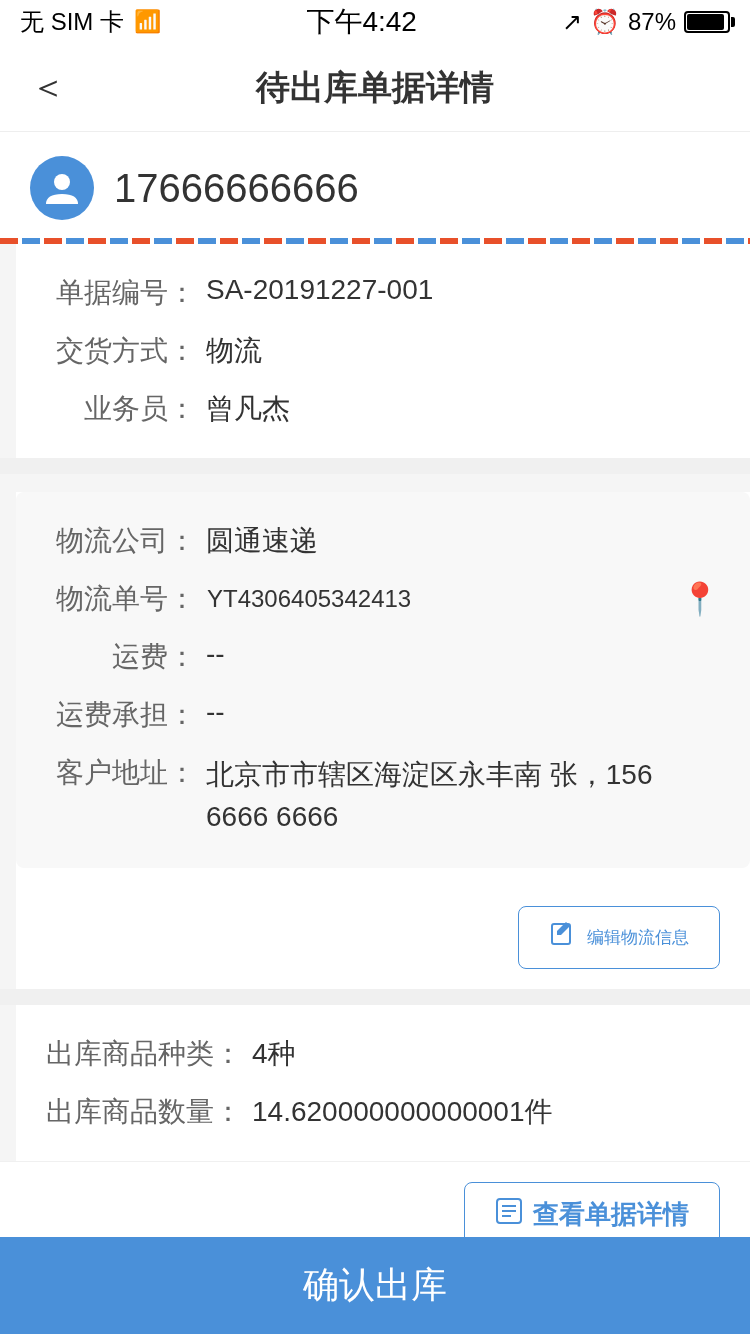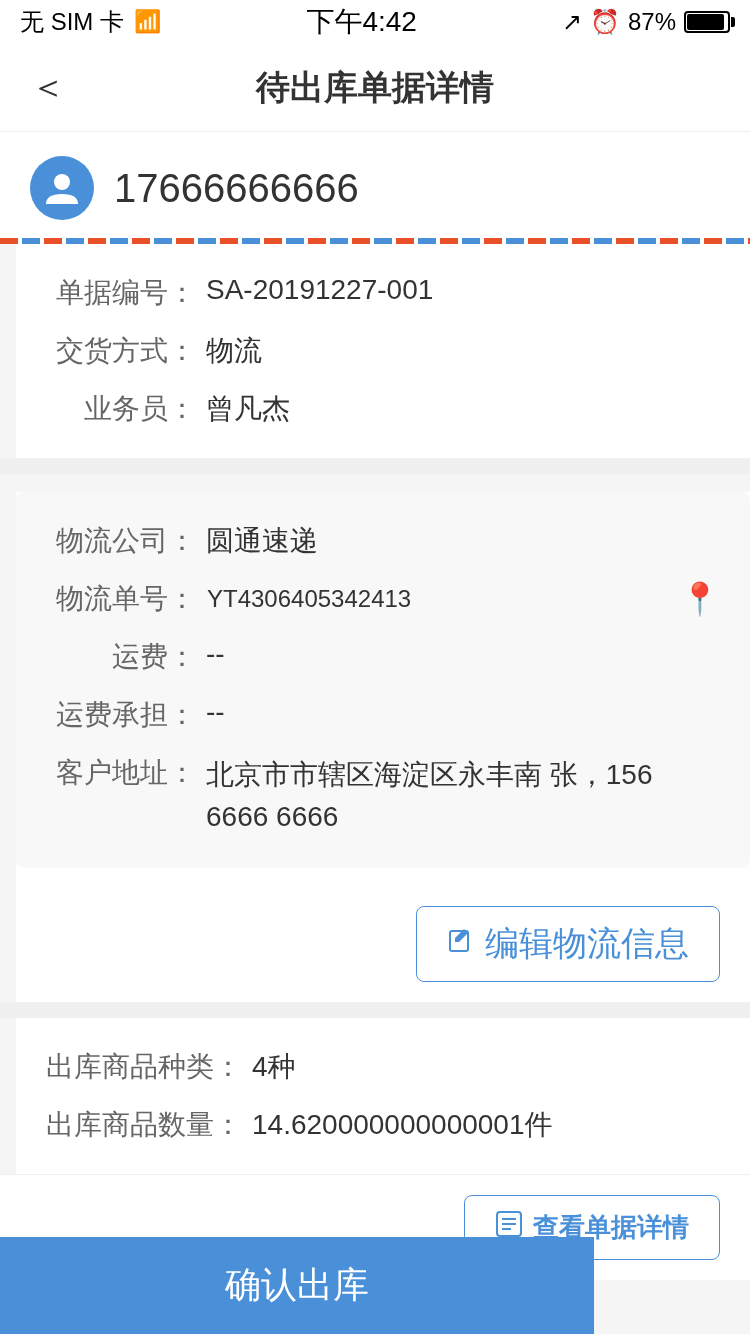--- a/index.html
+++ b/index.html
@@ -167,21 +167,21 @@
       justify-content: flex-end;
       padding: 20px 30px;
       background: #fff;
     }
     .edit-btn {
       border: 1px solid #4a90d9;
       color: #4a90d9;
       background: #fff;
       border-radius: 8px;
       padding: 14px 30px;
-      font-size: 34px;
+      font-size: 17px;
       display: flex;
       align-items: center;
       gap: 10px;
       cursor: pointer;
     }
 
     
     .divider {
       width: 750px;
       height: 16px;
@@ -205,21 +205,21 @@
       display: flex;
       align-items: center;
       gap: 10px;
       cursor: pointer;
       font-weight: bold;
     }
     .confirm-btn-container {
       position: fixed;
       bottom: 0;
       left: 0;
-      width: 594px;
+      width: 750px;
       background: #4a90d9;
       padding: 24px 0;
       text-align: center;
     }
     .confirm-btn {
       background: transparent;
       border: none;
       color: #fff;
       font-size: 36px;
       font-weight: 500;

